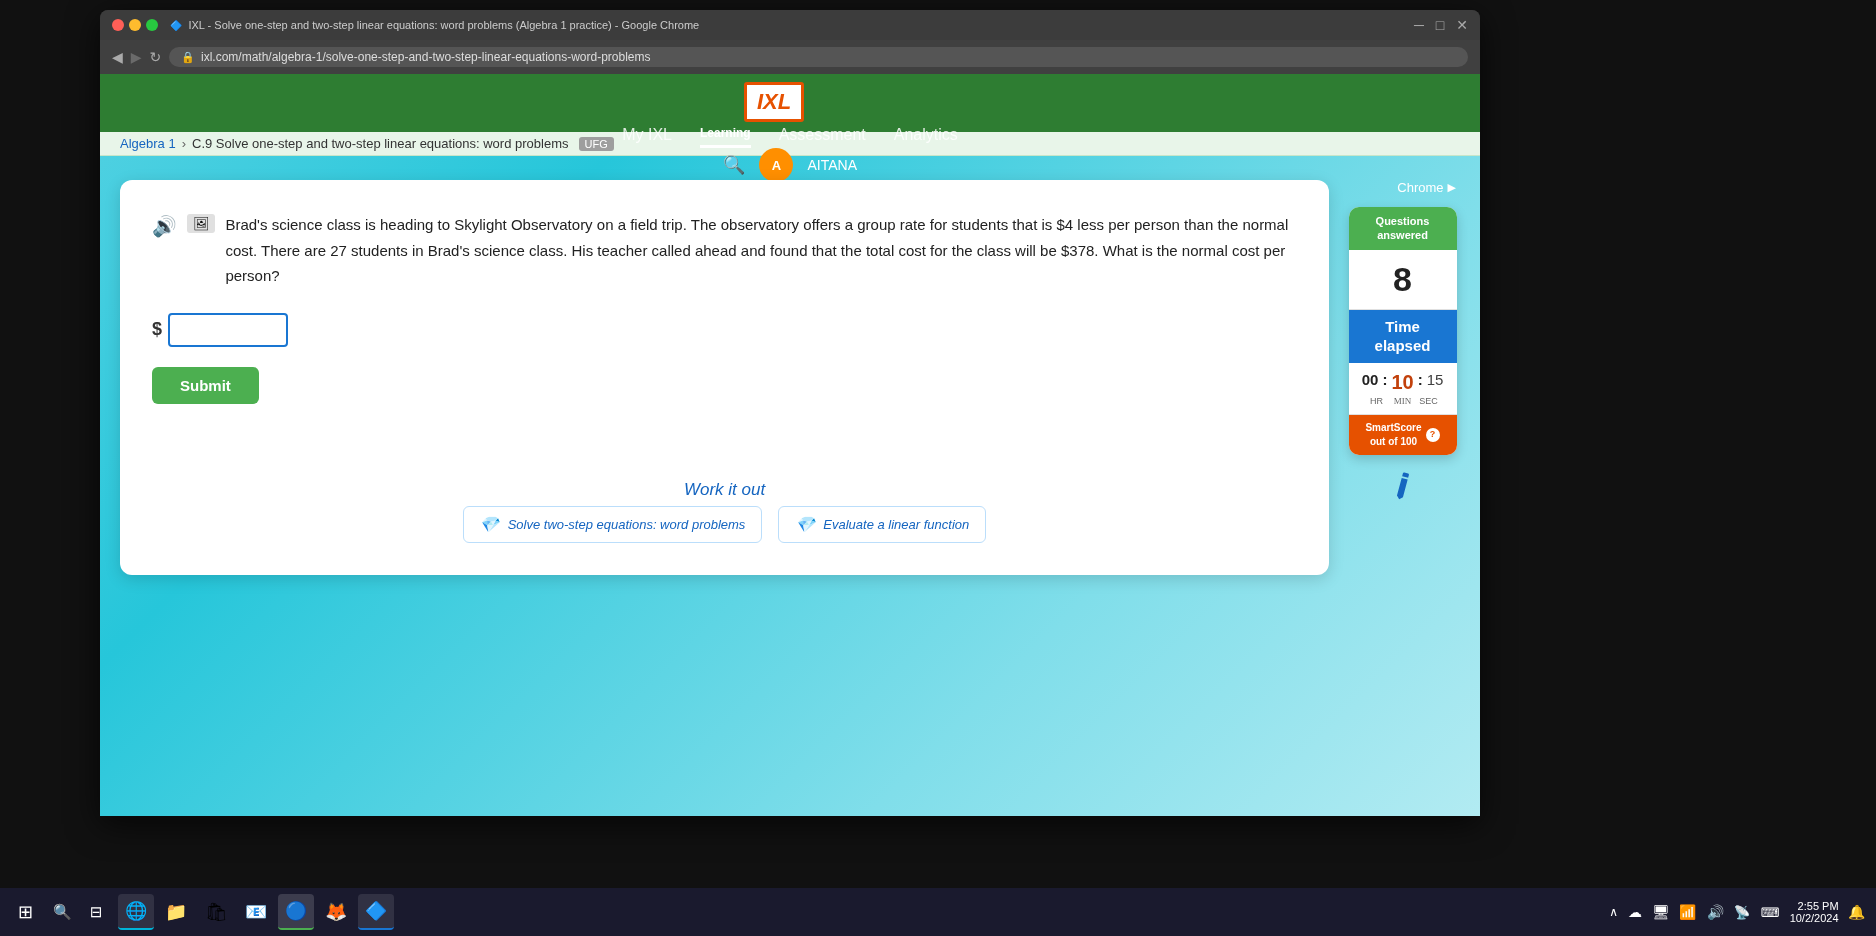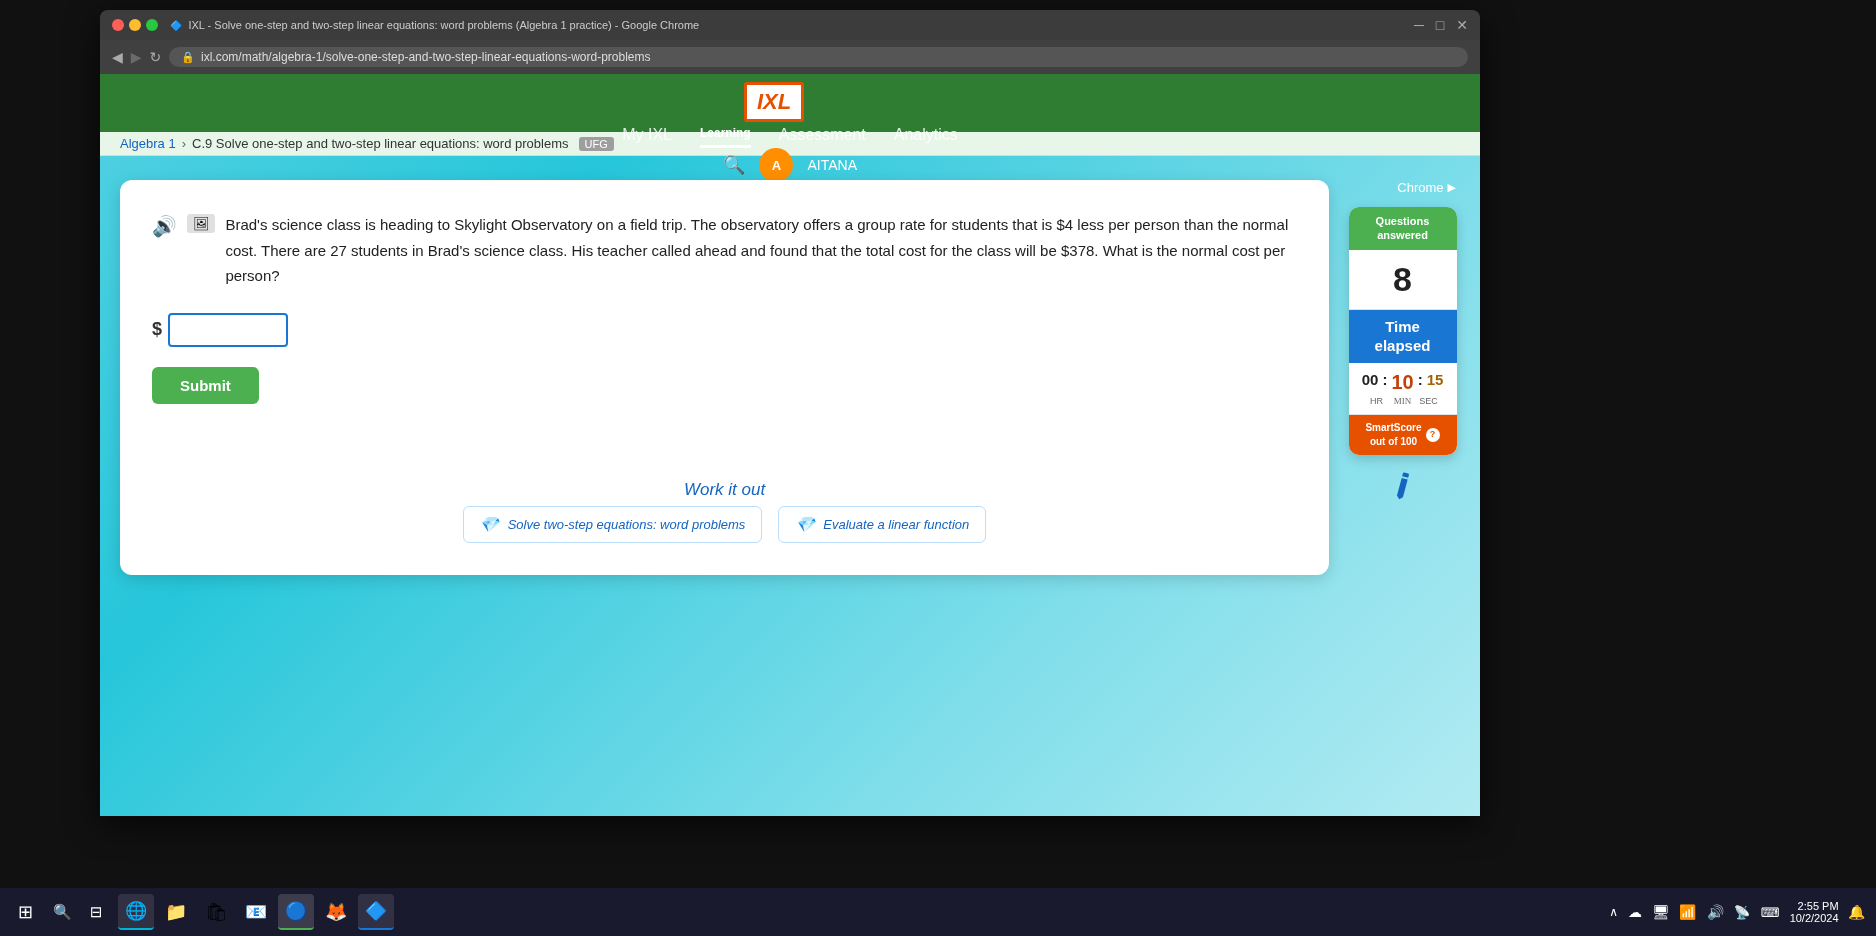--- a/index.html
+++ b/index.html
@@ -124,21 +124,21 @@
             <div style="background:#1976d2; color:#fff; text-align:center; font-size:15px; font-weight:bold; padding:7px 6px; line-height:1.3;">
               <div>Time</div>
               <div>elapsed</div>
             </div>
 
             <div style="display:flex; justify-content:center; gap:4px; padding:8px 4px 2px;text-align:right;">
               <span style="font-size:15px; font-weight:bold; color:#222;">00</span>
               <span style="font-size:15px; font-weight:bold; color:#222;">:</span>
               <span style="font-size:20px; font-weight:bold; color:#c2410c;">10</span>
               <span style="font-size:15px; font-weight:bold; color:#222;">:</span>
-              <span style="font-size:15px; font-weight:bold; color:#a16207;">15</span>
+              <span style="font-size:15px; font-weight:normal; color:#404040;">15</span>
             </div>
             <div style="display:flex; justify-content:center; gap:0; padding:0 4px 8px;">
               <span style="font-size:9px; color:#666; width:26px; text-align:center;">HR</span>
               <span style="font-size:9px; color:#666; width:26px; text-align:center;font-family:Liberation Serif, serif;">MIN</span>
               <span style="font-size:9px; color:#666; width:26px; text-align:center;">SEC</span>
             </div>
 
             <div style="height:1px; background:#e0e0e0;"></div>
 
             <div style="background:#e65100; color:#fff; text-align:center; font-size:10px; font-weight:bold; padding:6px 6px; line-height:1.4; display:flex; align-items:center; justify-content:center; gap:4px;">

